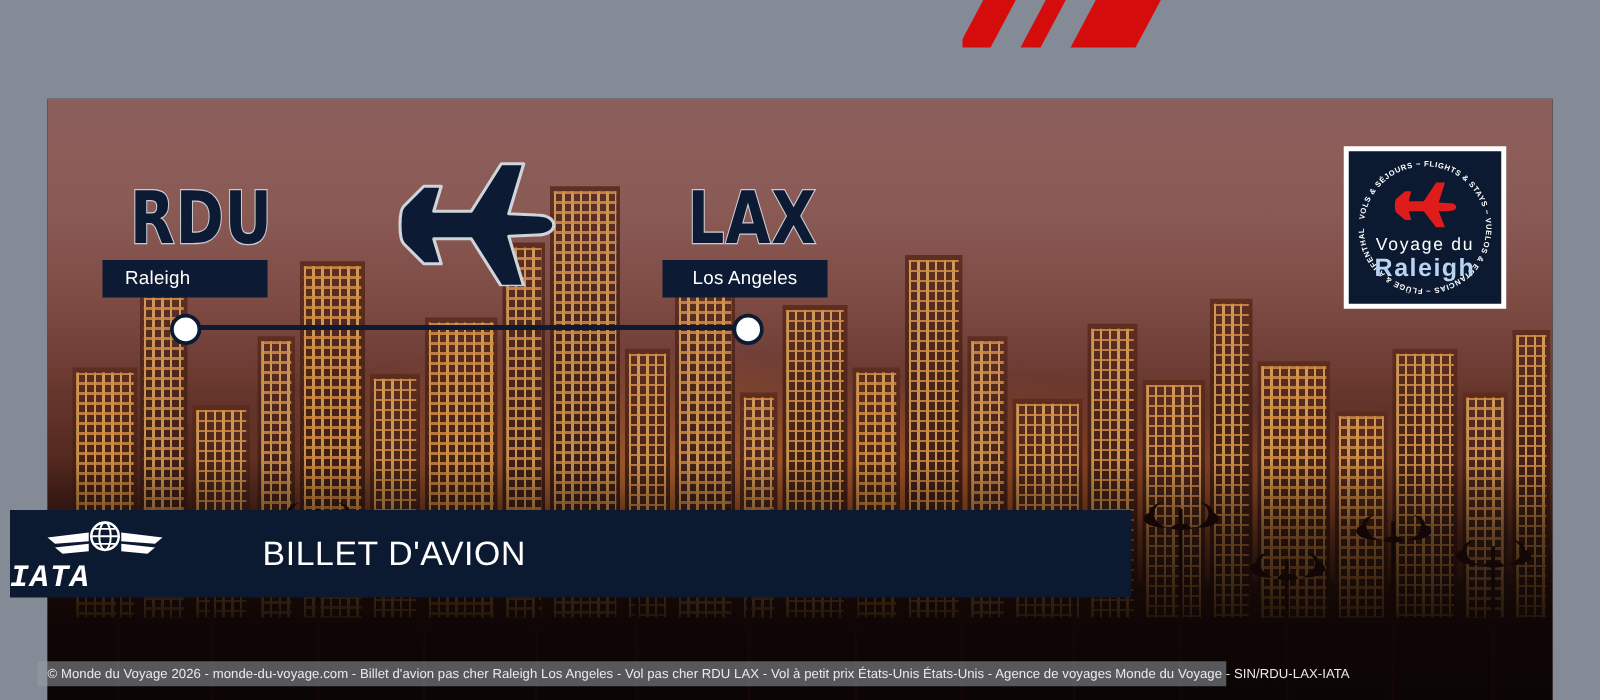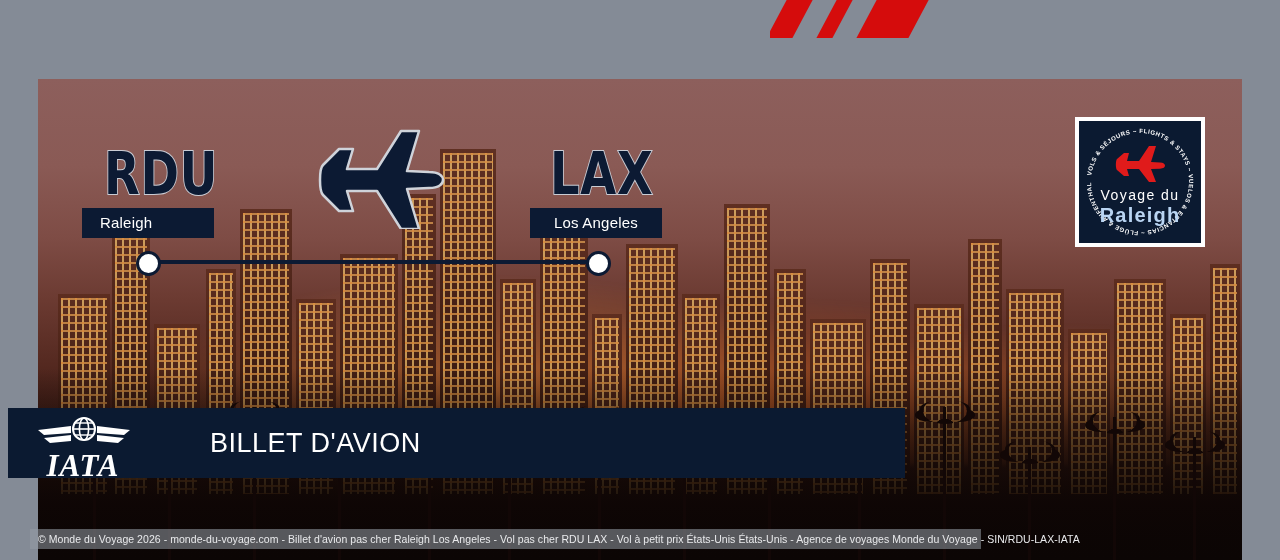--- a/index.html
+++ b/index.html
@@ -247,26 +247,26 @@
   #iata-logo {
     width: 150px;
     height: 70px;
     flex: 0 0 150px;
     position: relative;
   }
   #iata-mark { position: absolute; left: 22px; top: 8px; width: 108px; height: 38px; }
   #iata-word {
     position: absolute;
     left: 0; right: 0; top: 40px;
-    text-align: center;
+    text-align: left;
     color: #ffffff;
-    font-family: Liberation Serif, serif;
+    font-family: Liberation Mono, monospace;
     font-weight: 700;
     font-style: italic;
-    font-size: 31px;
+    font-size: 25px;
     letter-spacing: 1px;
   }
   #ticket-kicker {
     color: #ffffff;
     font-size: 27px;
     font-weight: 400;
     letter-spacing: 0.5px;
     white-space: nowrap;
     margin-left: 52px;
   }

